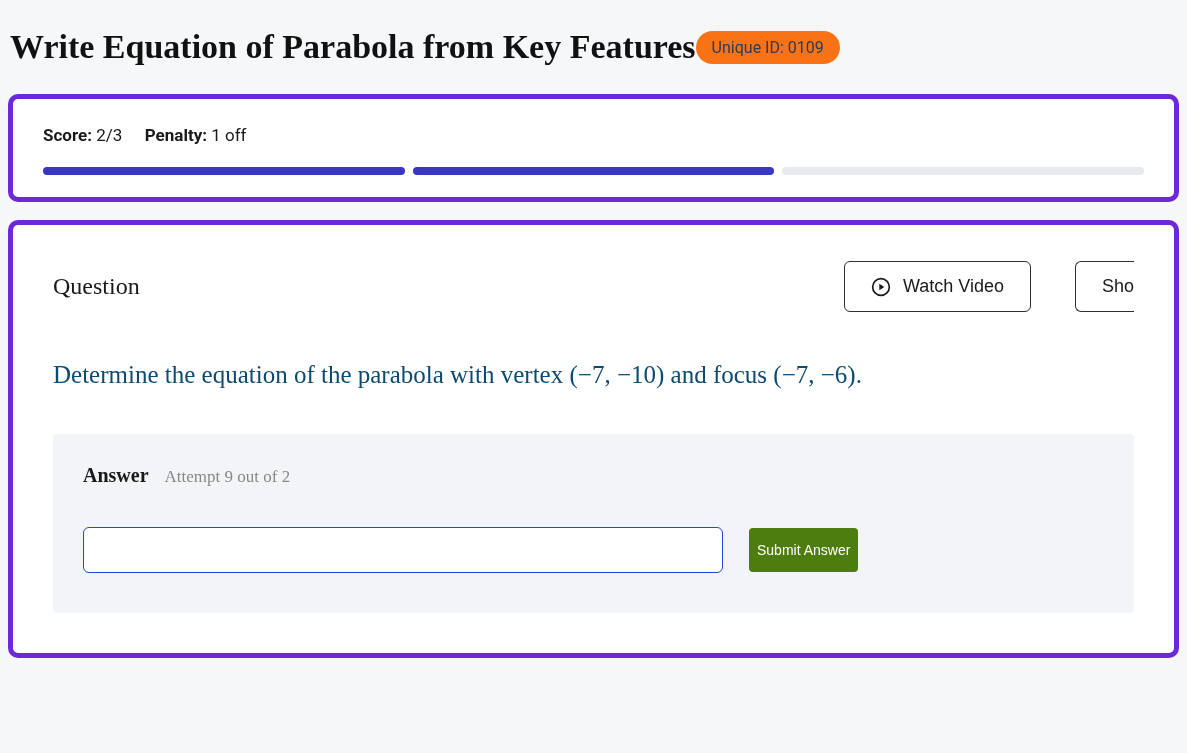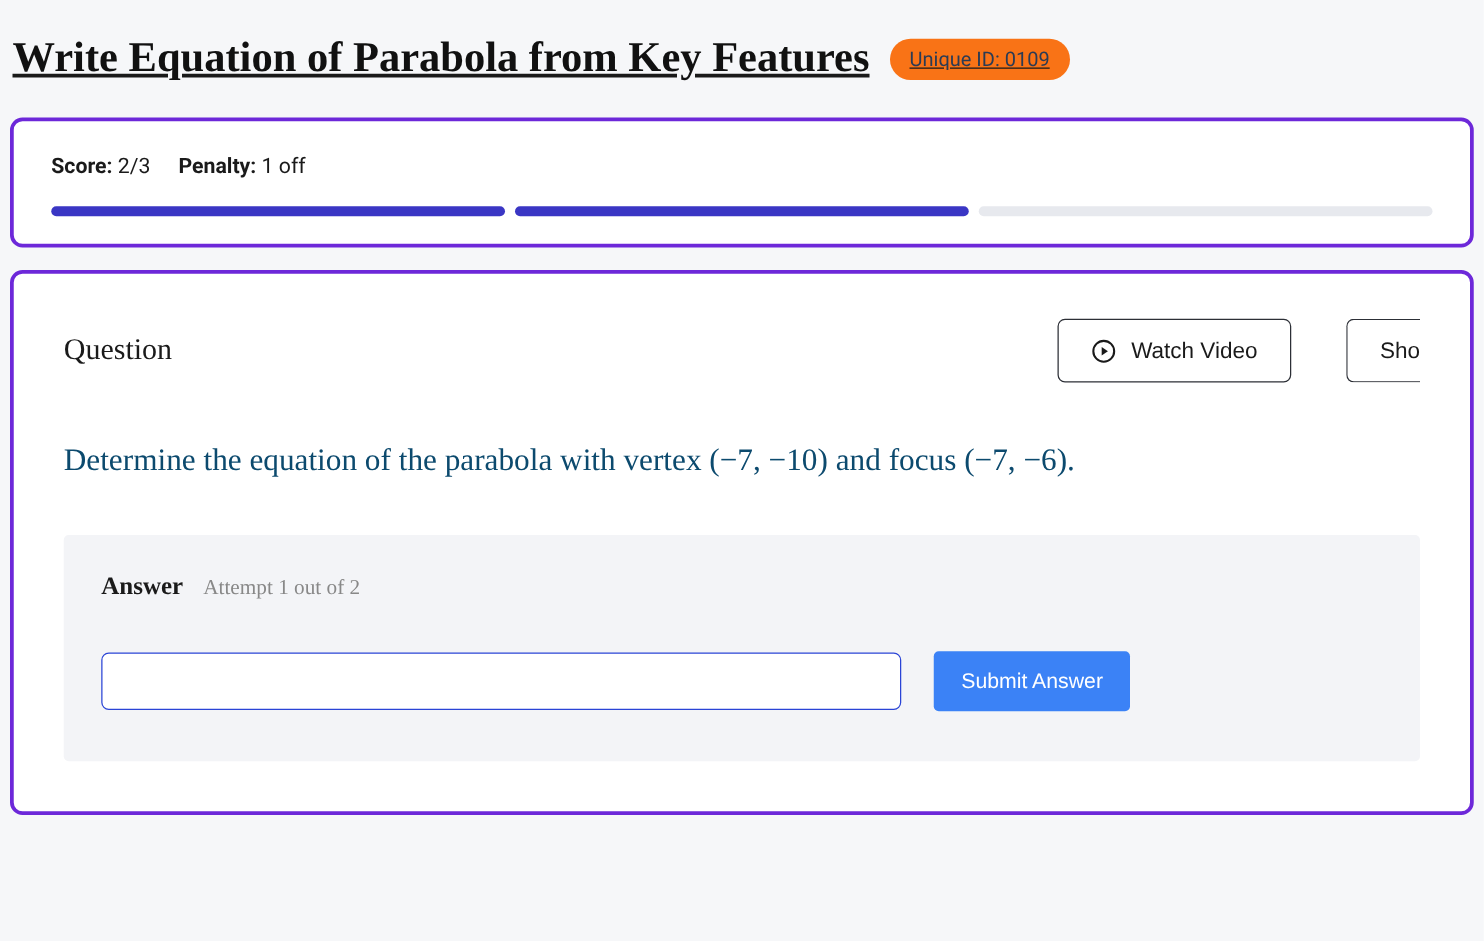--- a/index.html
+++ b/index.html
@@ -7,40 +7,39 @@
     background: #f6f7f9;
     font-family: -apple-system, BlinkMacSystemFont, "Segoe UI", Roboto, "Helvetica Neue", Arial, sans-serif;
     color: #1a1a1a;
     width: 1187px;
     height: 753px;
     overflow: hidden;
   }
   .page-header {
     display: flex;
     align-items: center;
-    gap: 16px;
+    gap: 0;
     padding: 28px 10px 18px 10px;
-    text-decoration: underline;
   }
   .page-title {
     font-family: Georgia, "Times New Roman", serif;
     font-weight: 700;
     font-size: 34px;
     color: #111;
   }
   .id-pill {
     background: #f97316;
     color: #2a3b55;
     border-radius: 20px;
     padding: 7px 16px;
     font-size: 16px;
   }
   .card {
     background: #fff;
-    border: 3px solid #6d28d9;
+    border: 5px solid #6d28d9;
     border-radius: 10px;
     margin: 10px 8px 18px 8px;
   }
   .progress-card { padding: 26px 30px 22px 30px; }
   .score-line { font-size: 17px; margin-bottom: 22px; }
   .score-line .lbl { font-weight: 700; }
   .score-line .spacer { display: inline-block; width: 14px; }
 
   .progress-track {
     display: flex;
@@ -106,26 +105,26 @@
     width: 640px;
     height: 46px;
     border: 1.5px solid #2a44d6;
     border-radius: 6px;
     background: #fff;
     font-size: 18px;
     padding: 0 12px;
     outline: none;
   }
   .btn-primary {
-    background: #3b82f6;
+    background: #4d7c0f;
     color: #fff;
     border: none;
     border-radius: 4px;
-    padding: 14px 22px;
-    font-size: 17px;
+    padding: 14px 8px;
+    font-size: 14px;
     cursor: pointer;
   }
 </style>
 </head>
 <body>
 
 <div class="page-header">
   <h1 class="page-title">Write Equation of Parabola from Key Features</h1>
   <span class="id-pill">Unique ID: 0109</span>
 </div>
@@ -164,20 +163,20 @@
     </div>
   </div>
 
   <p class="q-text">
     <span>Determine the equation of the parabola with vertex </span><span class="math">(−7, −10)</span><span> and focus </span><span class="math">(−7, −6)</span><span>.</span>
   </p>
 
   <div class="answer-block">
     <div class="answer-head">
       <span class="answer-lbl">Answer</span>
-      <span class="attempt">Attempt 1 out of 2</span>
+      <span class="attempt">Attempt 9 out of 2</span>
     </div>
     <div class="answer-row">
       <input class="answer-input" type="text" value="" style="">
       <button class="btn-primary">Submit Answer</button>
     </div>
   </div>
 </div>
 
 </body></html>

